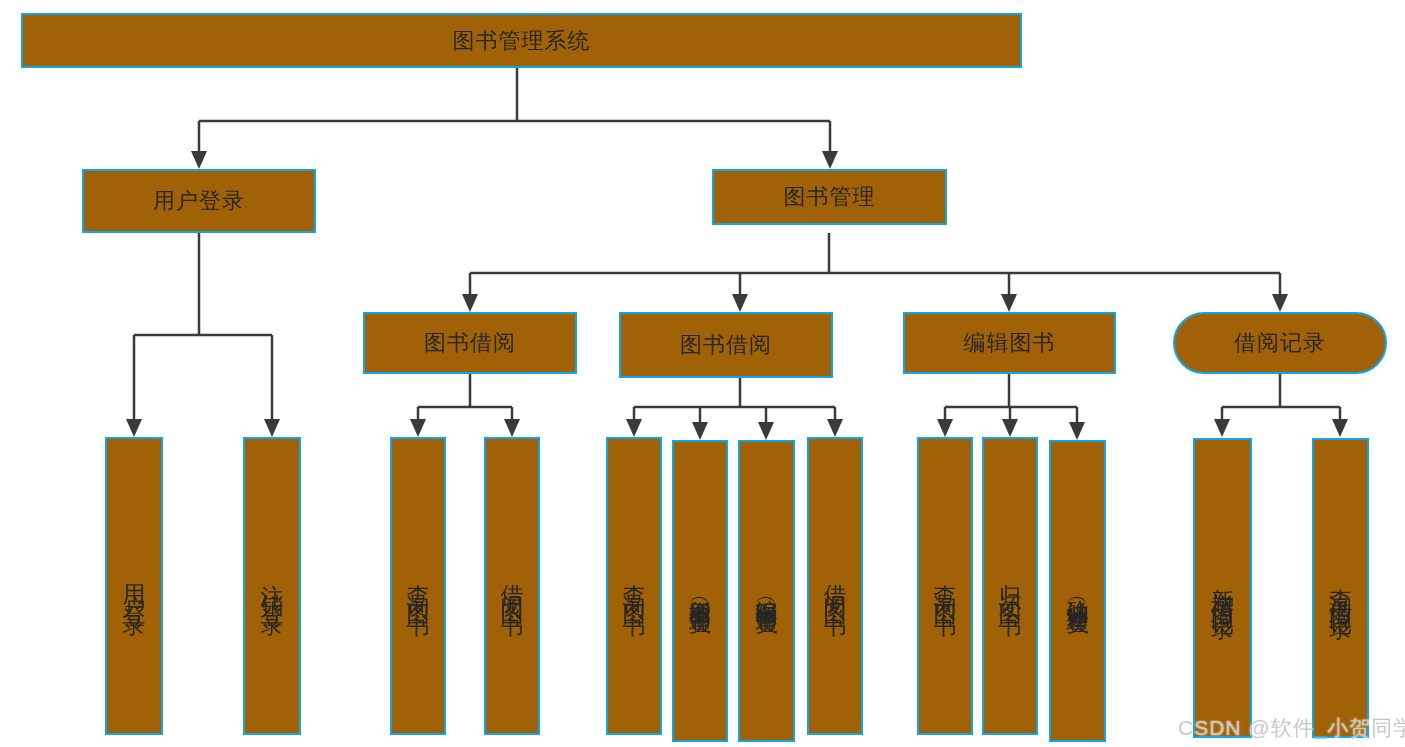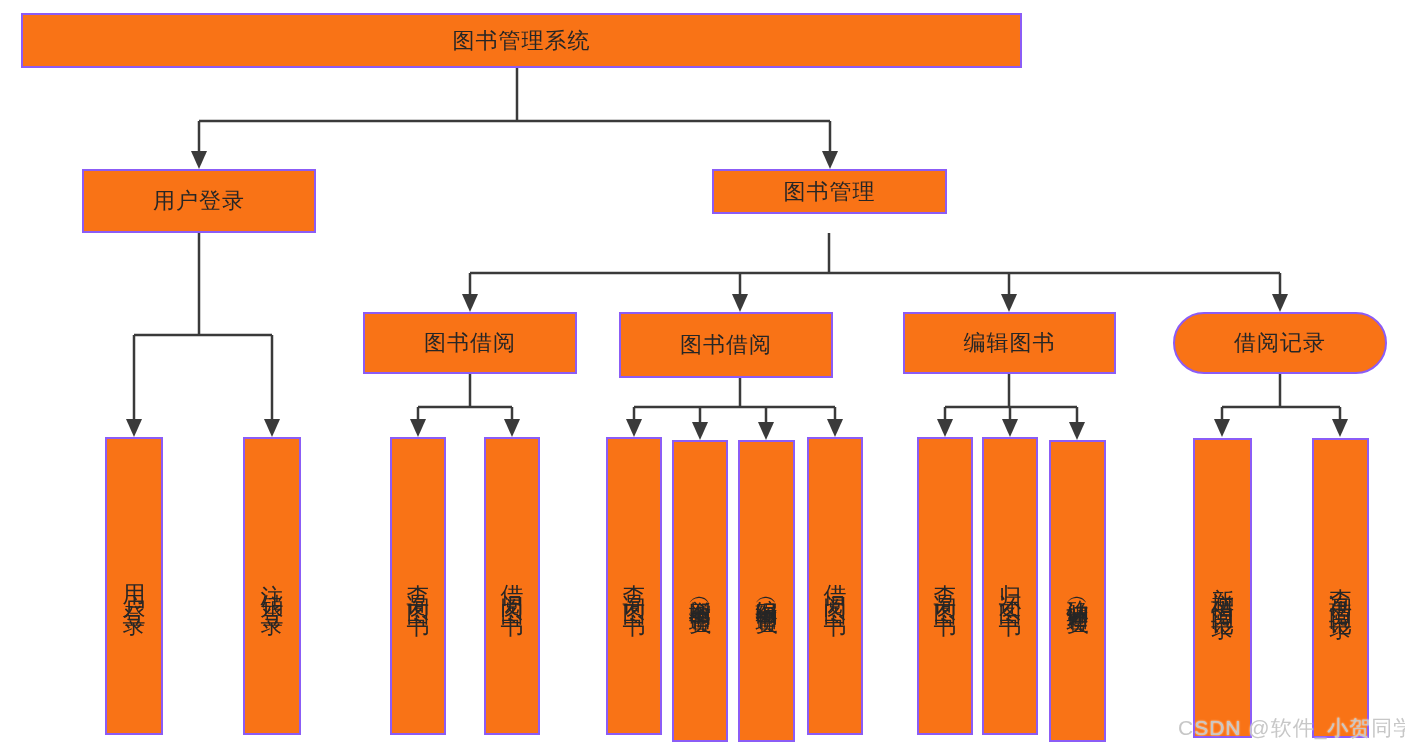--- a/index.html
+++ b/index.html
@@ -13,22 +13,22 @@
     color: #262626;
   }
   #wires {
     position: absolute;
     left: 0; top: 0;
     z-index: 1;
   }
   .node {
     position: absolute;
     box-sizing: border-box;
-    background: #f97316;
-    border: 2px solid #8b5cf6;
+    background: #a16207;
+    border: 2px solid #0ea5e9;
     display: flex;
     align-items: center;
     justify-content: center;
     z-index: 2;
     color: #262626;
     font-family: Liberation Serif, serif;
   }
   .h-node {
     font-size: 22px;
     letter-spacing: 1px;
@@ -128,21 +128,21 @@
       <polygon points="1069,422 1085,422 1077,440"></polygon>
 
       <polygon points="1214,419 1230,419 1222,437"></polygon>
       <polygon points="1332,419 1348,419 1340,437"></polygon>
     </g>
   </svg>
 
   <div class="node h-node" style="left:21px; top:13px; width:1001px; height:55px;">图书管理系统</div>
 
   <div class="node h-node" style="left:82px; top:169px; width:234px; height:64px;">用户登录</div>
-  <div class="node h-node" style="left:712px; top:169px; width:235px; height:45px;">图书管理</div>
+  <div class="node h-node" style="left:712px; top:169px; width:235px; height:56px;">图书管理</div>
 
   <div class="node h-node" style="left:363px; top:312px; width:214px; height:62px;">图书借阅</div>
   <div class="node h-node" style="left:619px; top:312px; width:214px; height:66px;">图书借阅</div>
   <div class="node h-node" style="left:903px; top:312px; width:213px; height:62px;">编辑图书</div>
   <div class="node h-node" style="left:1173px; top:312px; width:214px; height:62px;border-radius:31px;">借阅记录</div>
 
   <div class="node v-node v-short" style="left:105px; top:437px; width:58px; height:298px;">用户登录</div>
   <div class="node v-node v-short" style="left:243px; top:437px; width:58px; height:298px;">注销登录</div>
 
   <div class="node v-node v-short" style="left:390px; top:437px; width:56px; height:298px;">查询图书</div>

